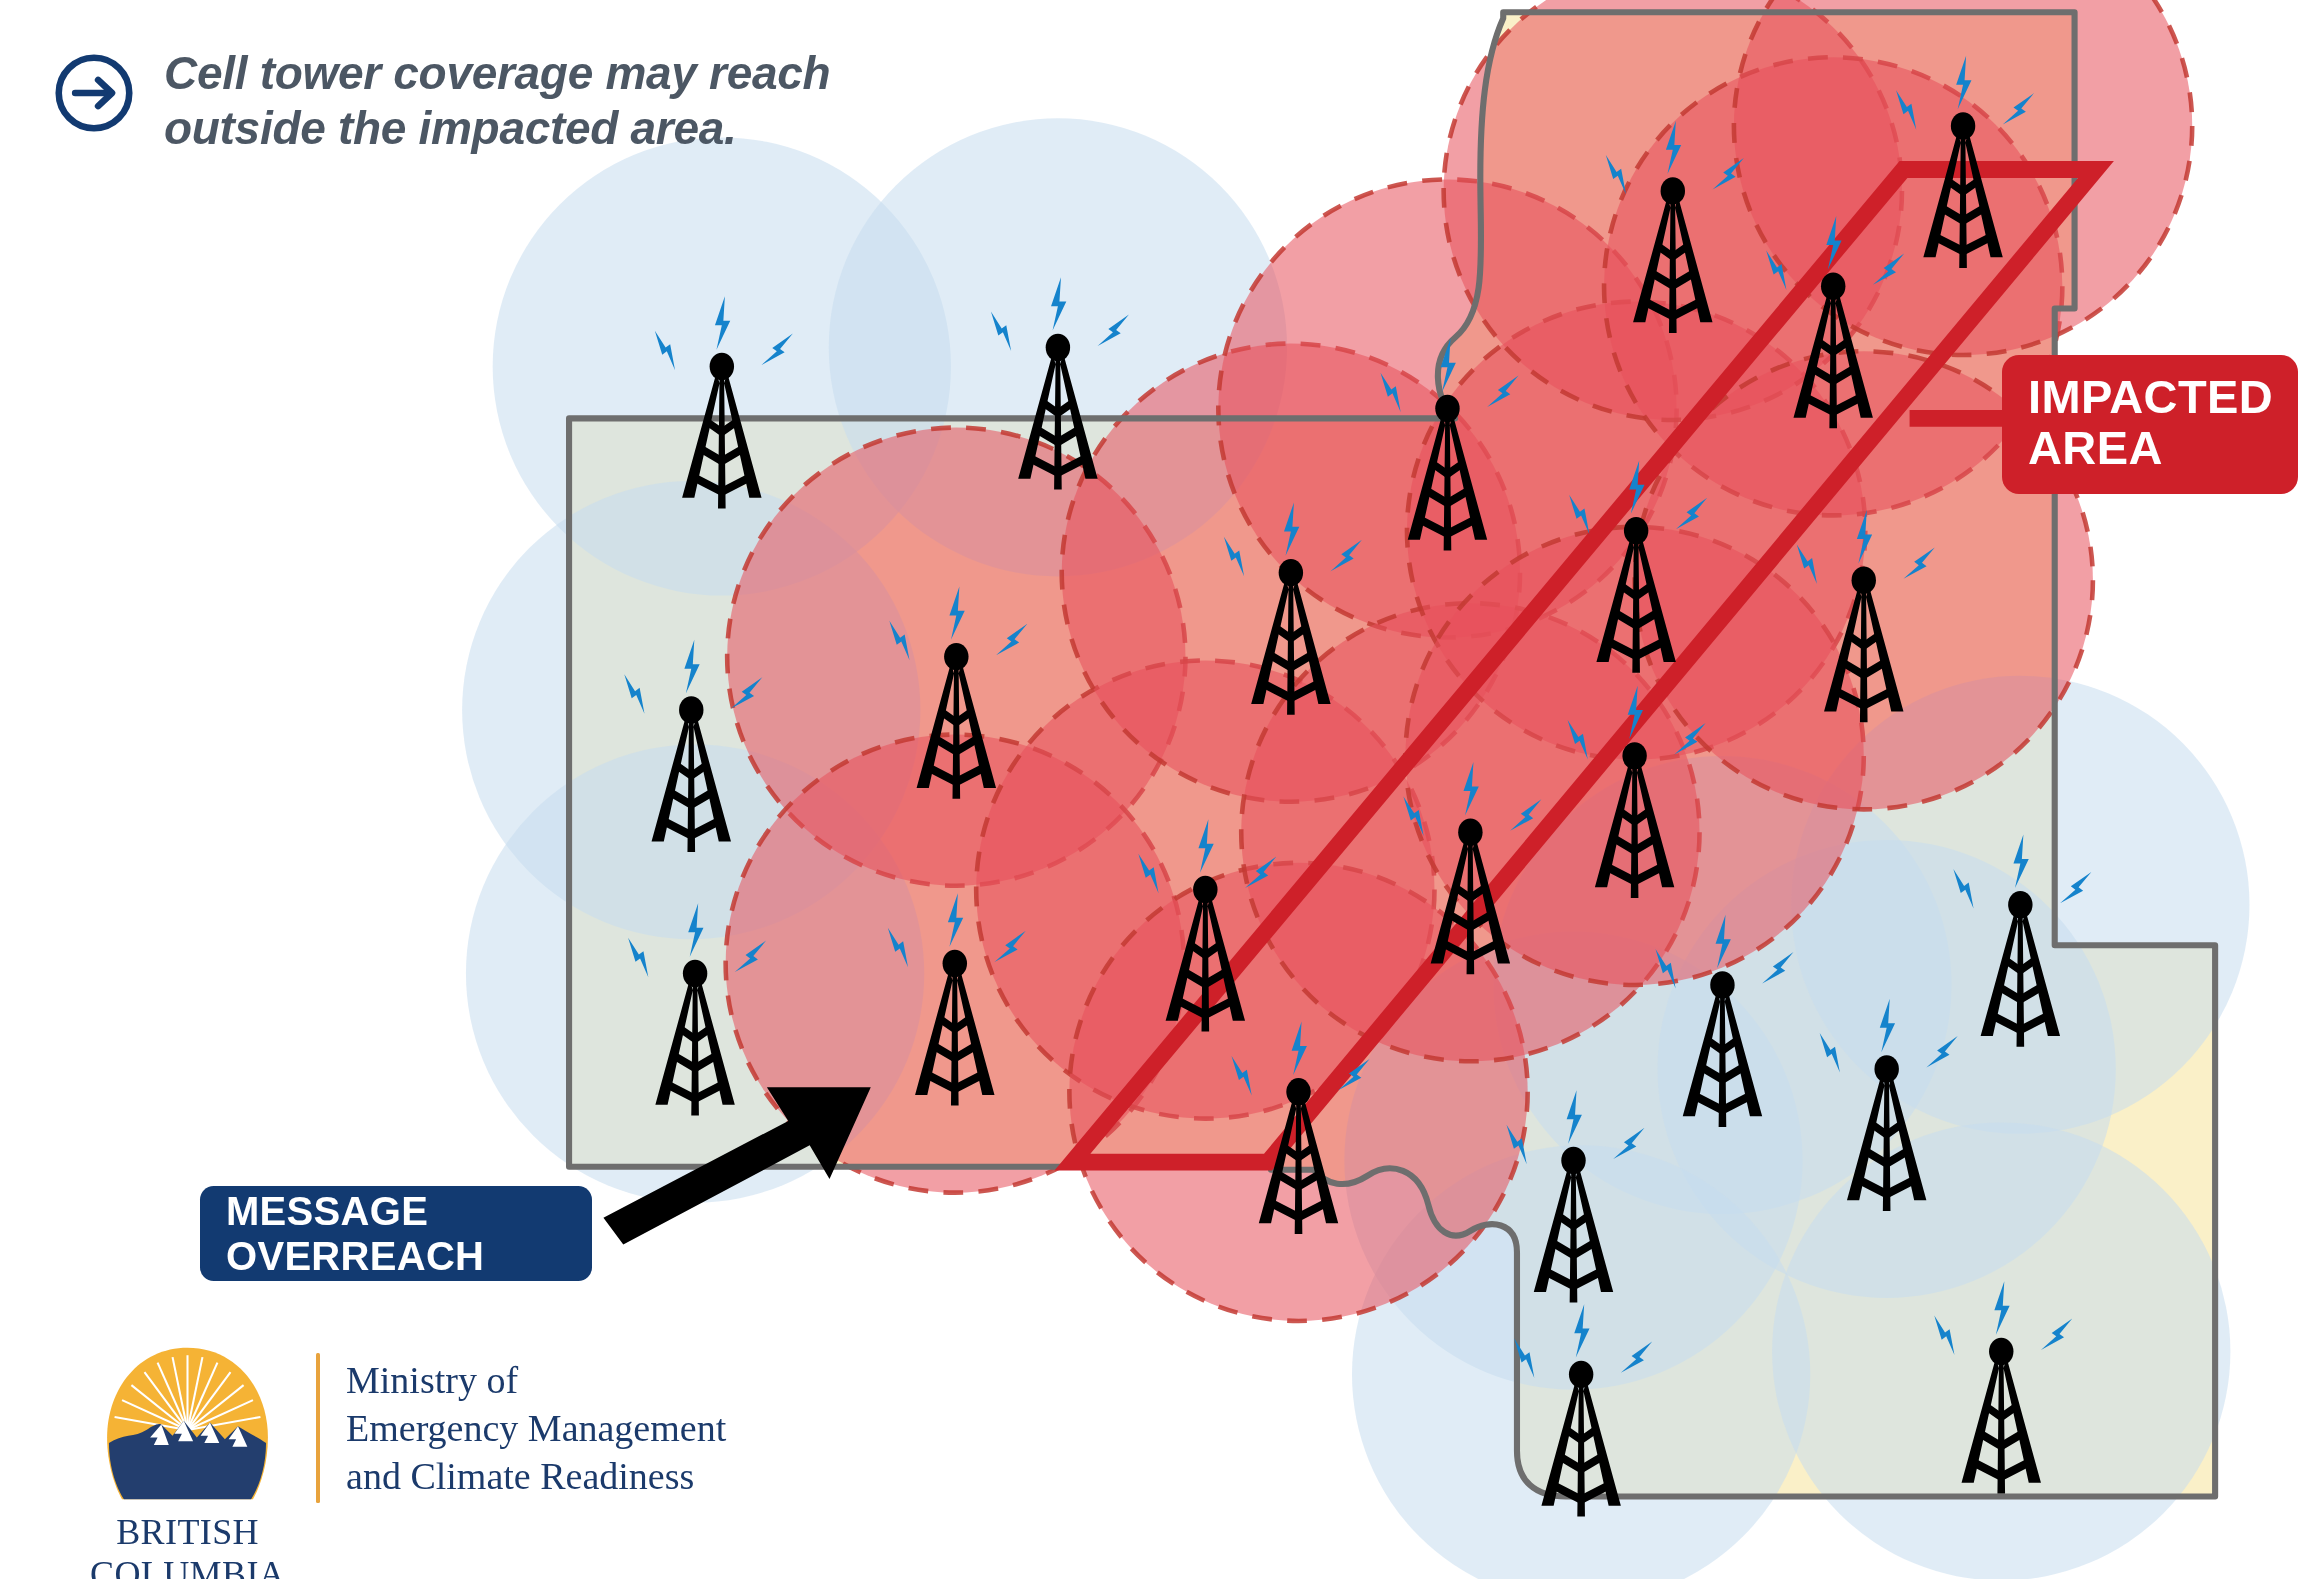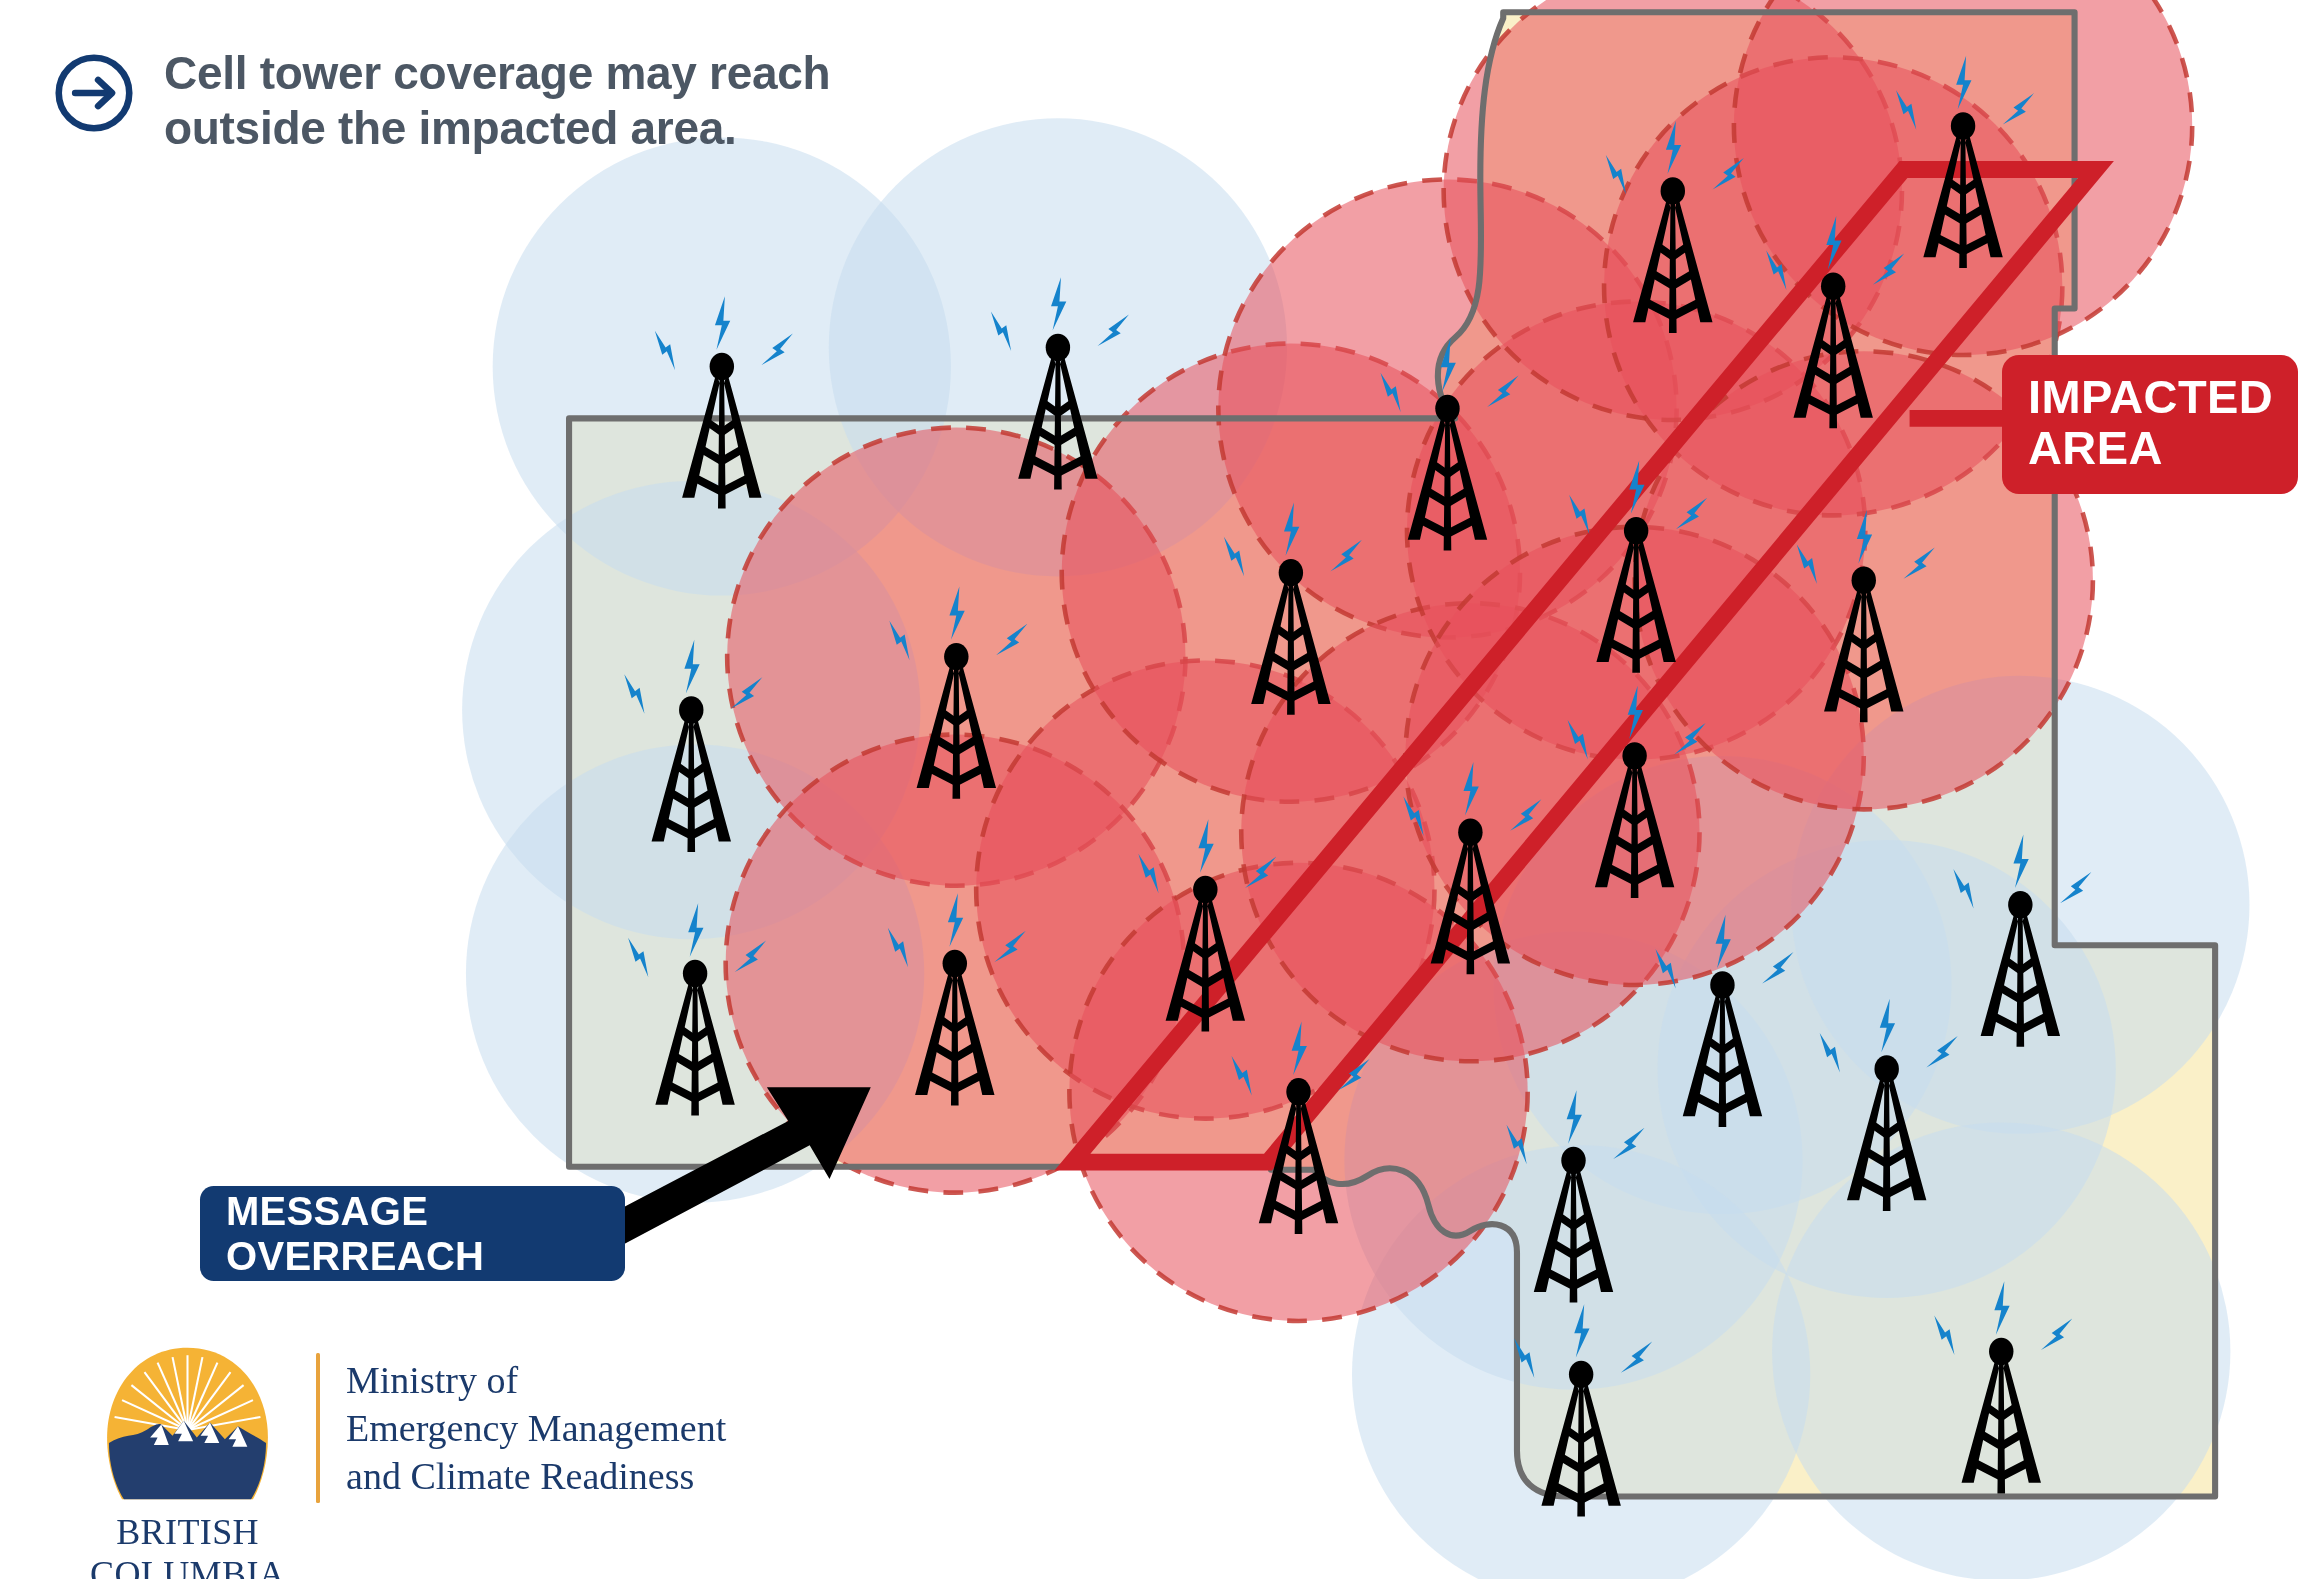--- a/index.html
+++ b/index.html
@@ -9,36 +9,36 @@
     overflow:hidden;position:relative;
   }
   #stage{position:absolute;left:0;top:0;width:2319px;height:1579px;overflow:hidden;background:#fff;}
   #map-svg{position:absolute;left:0;top:0;width:2319px;height:1579px;}
 
   
   .header{position:absolute;left:53px;top:46px;display:flex;align-items:flex-start;gap:29px;z-index:40;}
   .arrow-badge{width:82px;height:82px;flex:0 0 auto;margin-top:6.1px;}
   .header-text{
     font-size:46px;line-height:1.20;font-weight:bold;color:#4c5764;
-    letter-spacing:-0.3px;max-width:855px;white-space:pre-line;
+    letter-spacing:-0.3px;max-width:855px;white-space:pre-line;font-style:italic;
   }
 
   
   .pill{
     position:absolute;z-index:60;color:#fff;font-weight:bold;
     border-radius:13.7px;display:flex;align-items:center;
   }
   #impacted-pill{
     left:2002px;top:355px;width:296px;min-height:122px;
     background:#ce2029;border-radius:17px;
     padding:17px 23px 20px 26px;box-sizing:border-box;
     font-size:47px;line-height:1.08;letter-spacing:0.4px;white-space:pre-line;
   }
   #overreach-pill{
-    left:200px;top:1186px;width:425px;height:95px;
+    left:200px;top:1186px;width:392px;height:95px;
     background:#123A71;border-radius:13.7px;
     padding:0 0 0 26px;box-sizing:border-box;
     font-size:40px;letter-spacing:0.3px;
   }
 
   
   .logo{position:absolute;left:90px;top:1344px;display:flex;align-items:flex-start;z-index:50;}
   .logo-mark{width:187px;flex:0 0 auto;}
   .logo-wordmark{
     font-family:"Liberation Serif", serif;color:#1b3a6b;

